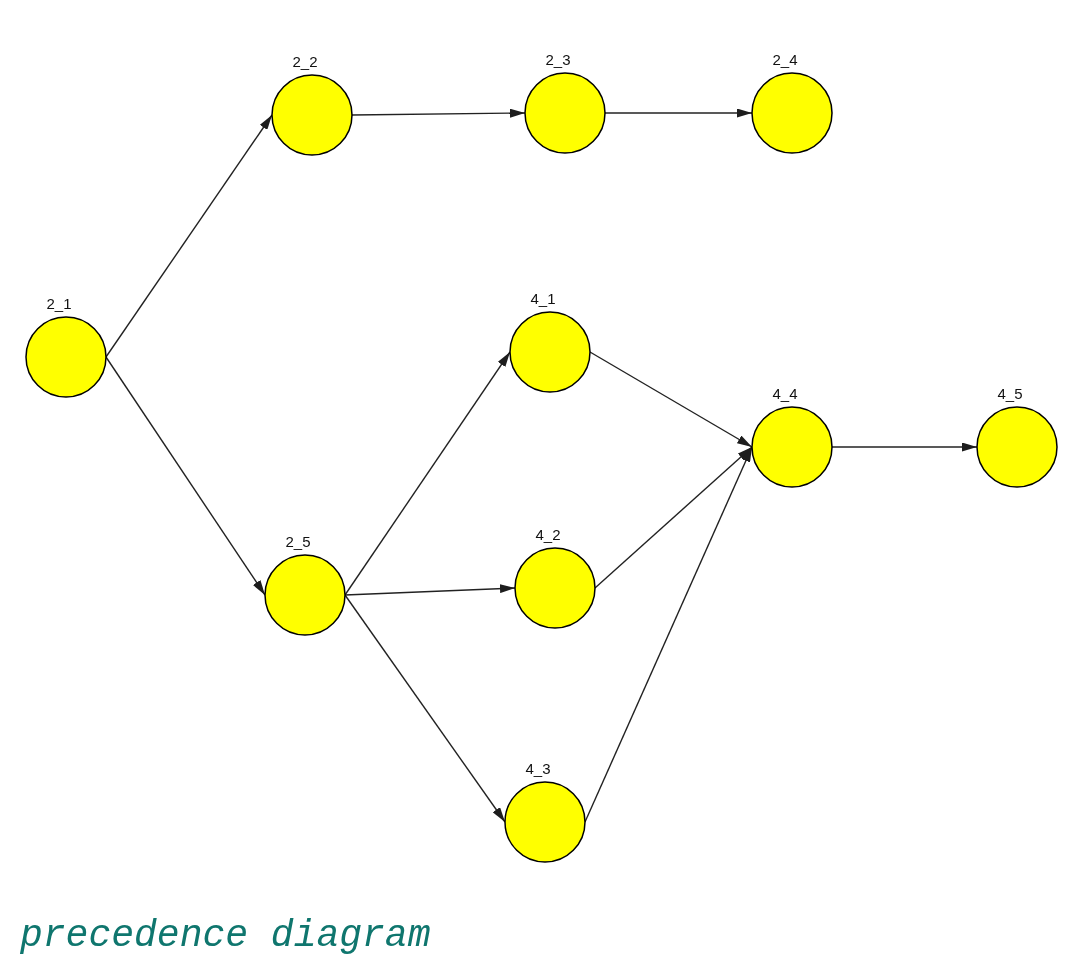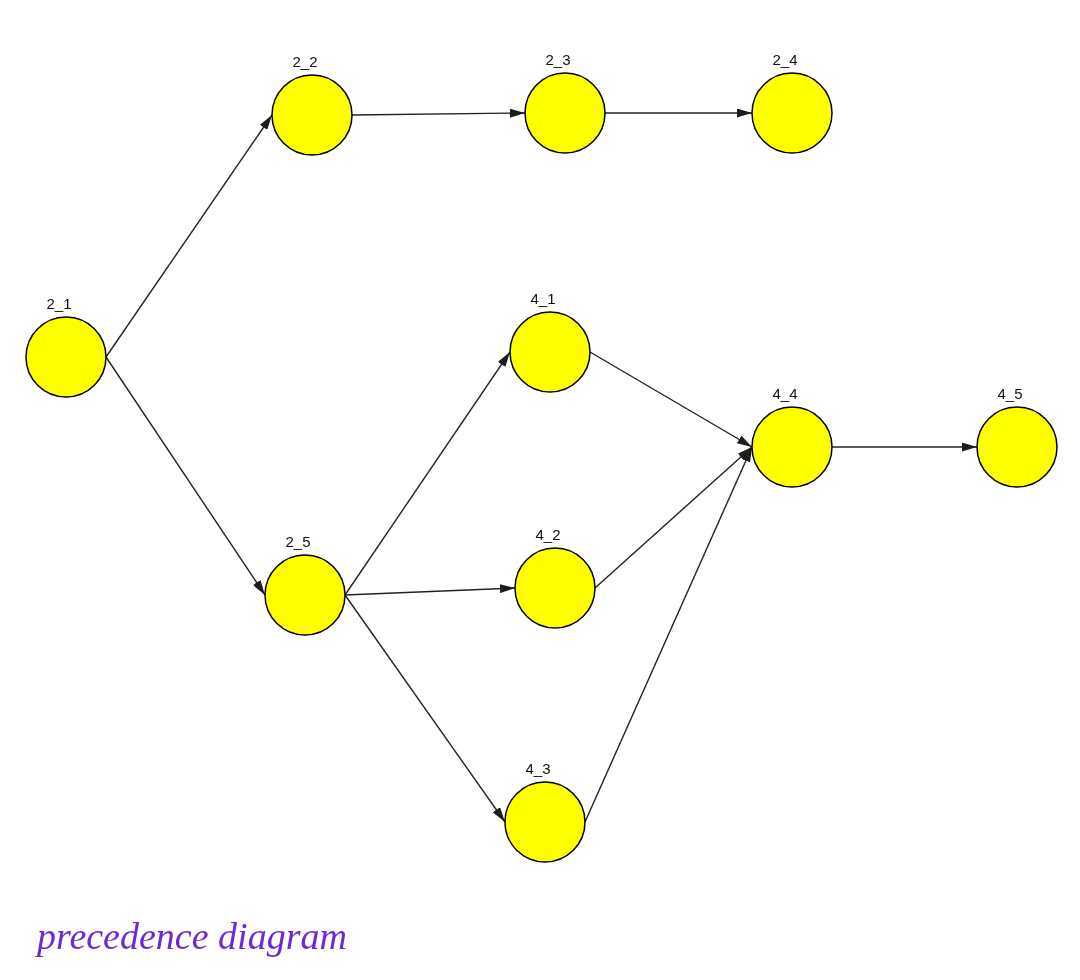--- a/index.html
+++ b/index.html
@@ -31,26 +31,26 @@
     font-family: "Liberation Sans", sans-serif;
     font-size: 15px;
     fill: #111111;
   }
   .edge-line {
     stroke-width: 1.4;
     fill: none;
   }
   .caption {
     position: absolute;
-    left: 37px;
+    left: 20px;
     top: 914px;
-    font-family: Liberation Serif, serif;
+    font-family: Liberation Mono, monospace;
     font-style: italic;
     font-size: 38px;
-    color: #6d28d9;
+    color: #0f766e;
     white-space: nowrap;
   }
 </style>
 </head>
 <body>
 
 <div id="stage">
   <svg width="1080" height="980" viewBox="0 0 1080 980" xmlns="http://www.w3.org/2000/svg">
     <defs>
       <marker id="arrowhead" markerWidth="15" markerHeight="9" refX="15" refY="4.5" orient="auto" markerUnits="userSpaceOnUse">

